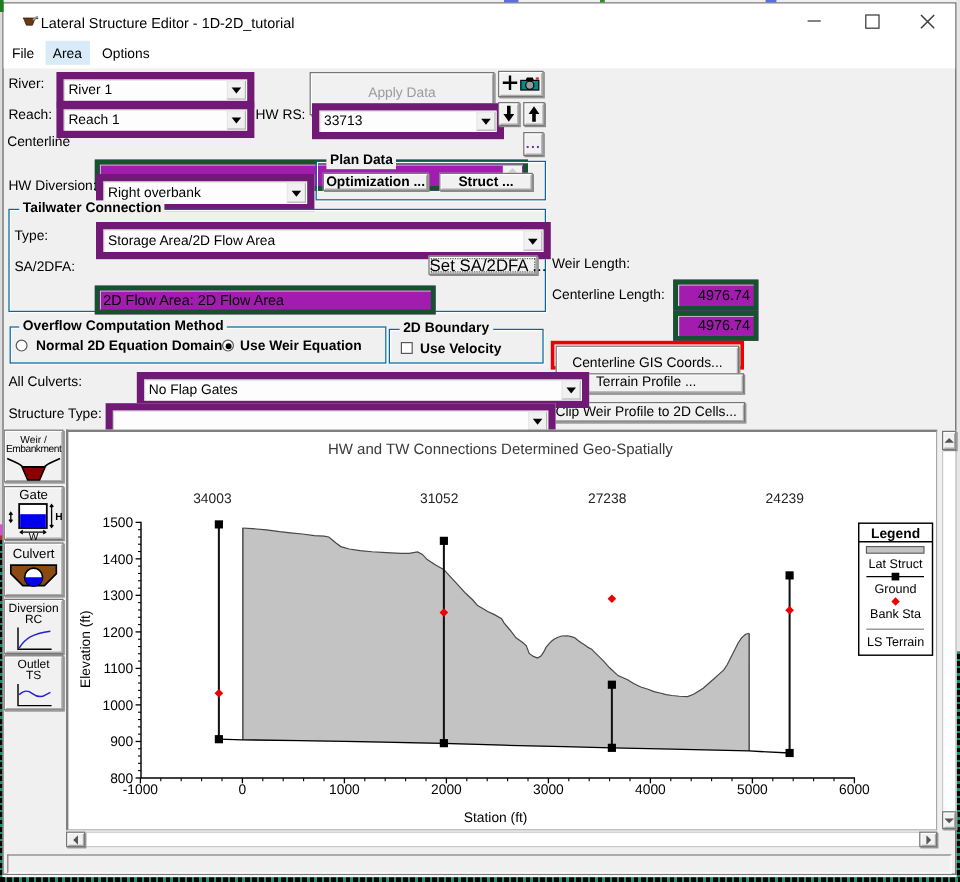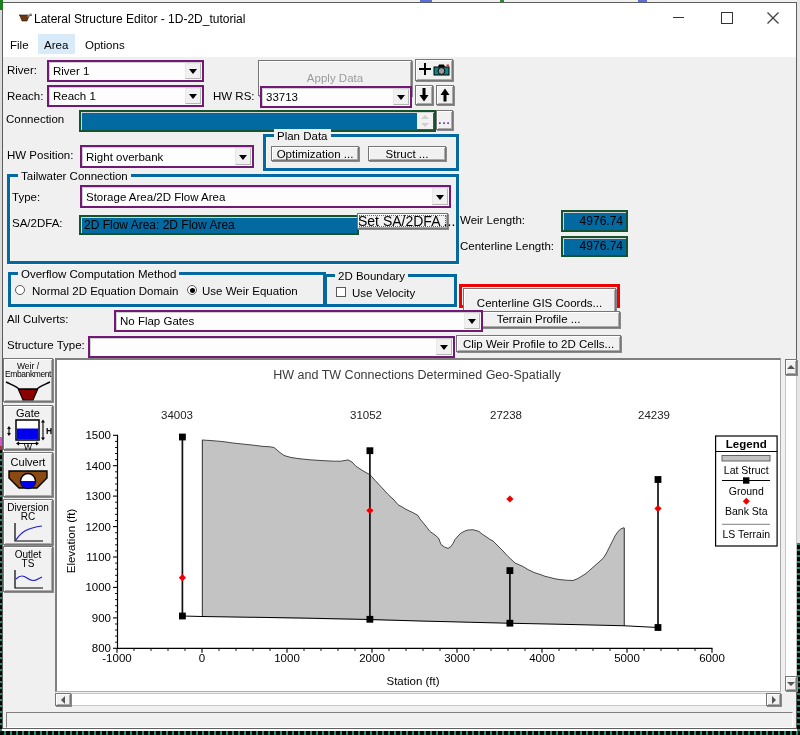--- a/index.html
+++ b/index.html
@@ -2,36 +2,36 @@
 <html><head>
 <meta charset="utf-8">
 <style>
   html,body{margin:0;padding:0;}
   body{width:800px;height:735px;position:relative;overflow:hidden;
        font-family:"Liberation Sans",sans-serif;background:#f0f0f0;}
   .abs{position:absolute;}
   .deskh{position:absolute;background:repeating-linear-gradient(90deg,#050505 0 4px,#17926c 4px 6px);}
   .deskv{position:absolute;background:repeating-linear-gradient(0deg,#050505 0 4px,#17926c 4px 6px);}
   .lbl{position:absolute;font-size:11.5px;color:#000;white-space:nowrap;line-height:14px;}
-  .combo{position:absolute;background:#fdfdfd;border:2px solid #701a75;
+  .combo{position:absolute;background:#fdfdfd;border:6px solid #701a75;
          box-shadow:inset 1px 1px 0 #cfcfcf;}
   .combo .ct{position:absolute;left:4px;top:50%;transform:translateY(-50%);
          font-size:11.5px;color:#000;white-space:nowrap;}
   .combo .ab{position:absolute;right:1px;top:1px;bottom:1px;width:16px;background:#f1f1f1;
          border:1px solid #b5b5b5;border-top-color:#e8e8e8;border-left-color:#e8e8e8;box-sizing:border-box;
          box-shadow:1px 1px 0 #8e8e8e inset_unused;}
   .combo .ab:after{content:"";position:absolute;left:50%;top:50%;margin:-2px 0 0 -4px;
          border:4px solid transparent;border-top:5px solid #000;}
-  .tfield{position:absolute;background:#0369a1;border:2px solid #14532d;
-          box-shadow:inset 1px 1px 0 #d4d4d4;}
+  .tfield{position:absolute;background:#a21caf;border:4px solid #14532d;
+          box-shadow:inset 1px 1px 0 #d4d4d4;margin-top:23px;}
   .btn3d{position:absolute;background:#f1f1f1;border:1px solid #767676;
          box-shadow:inset 1px 1px 0 #ffffff,inset -1px -1px 0 #ababab,1px 1px 0 #8a8a8a;
          font-size:11.5px;color:#000;text-align:center;box-sizing:border-box;}
   .btn3d span{position:absolute;left:0;right:0;top:50%;transform:translateY(-50%);white-space:nowrap;}
-  .group{position:absolute;border:3px solid #0369a1;box-shadow:inset 1px 1px 0 #fdfdfd,1px 1px 0 #fdfdfd;}
+  .group{position:absolute;border:1px solid #0369a1;box-shadow:inset 1px 1px 0 #fdfdfd,1px 1px 0 #fdfdfd;font-weight:bold;}
   .glabel{position:absolute;top:-8px;left:8px;background:#f0f0f0;padding:0 3px;
           font-size:11.5px;color:#000;white-space:nowrap;line-height:14px;}
 </style>
 </head>
 <body>
 
   <div class="abs" style="left:0;top:0;width:2px;height:450px;background:#dcdcdc;"></div>
   <div class="abs" style="left:797px;top:0;width:3px;height:543px;background:#e6e6e6;"></div>
   <div class="deskv" style="left:0;top:450px;width:2.5px;height:285px;"></div>
   <div class="abs" style="left:0;top:437px;width:2.5px;height:9px;background:#d94fd9;"></div>
@@ -100,32 +100,32 @@
     <svg width="10" height="14" viewBox="0 0 10 14" style="margin-top:2px">
       <path d="M3.5 0 L6.5 0 L6.5 7 L9.5 7 L5 13.5 L0.5 7 L3.5 7 Z" fill="#000"></path>
     </svg>
   </div>
   <div class="btn3d" style="left:436px;top:85px;width:18px;height:20px;">
     <svg width="10" height="14" viewBox="0 0 10 14" style="margin-top:2px">
       <path d="M5 0.5 L9.5 7 L6.5 7 L6.5 13.5 L3.5 13.5 L3.5 7 L0.5 7 Z" fill="#000"></path>
     </svg>
   </div>
 
-  <div class="lbl" style="left:6px;top:112px;">Connection</div>
+  <div class="lbl" style="left:6px;top:112px;">Centerline</div>
   <div class="tfield" style="left:79px;top:110px;width:353px;height:18px;">
     <div class="abs" style="right:1px;top:1px;bottom:1px;width:16px;background:#f2f2f2;">
       <div class="abs" style="left:4px;top:2px;border:4px solid transparent;border-bottom:4px solid #cfcfcf;border-top:none;"></div>
       <div class="abs" style="left:4px;bottom:2px;border:4px solid transparent;border-top:4px solid #cfcfcf;border-bottom:none;"></div>
     </div>
   </div>
   <div class="btn3d" style="left:436px;top:110px;width:17px;height:20px;">
     <span style="color:#7030a0;font-weight:bold;letter-spacing:1px;">...</span>
   </div>
 
-  <div class="lbl" style="left:7px;top:148px;">HW Position:</div>
+  <div class="lbl" style="left:7px;top:148px;">HW Diversion:</div>
   <div class="combo" style="left:80px;top:145px;width:170px;height:19px;">
     <span class="ct">Right overbank</span>
     <span class="ab"></span>
   </div>
   <div class="group" style="left:263px;top:134px;width:190px;height:31px;">
     <span class="glabel">Plan Data</span>
     <div class="btn3d" style="left:5px;top:9px;width:88px;height:15px;">
       <span>Optimization ...</span>
     </div>
     <div class="btn3d" style="left:102px;top:9px;width:78px;height:15px;">

